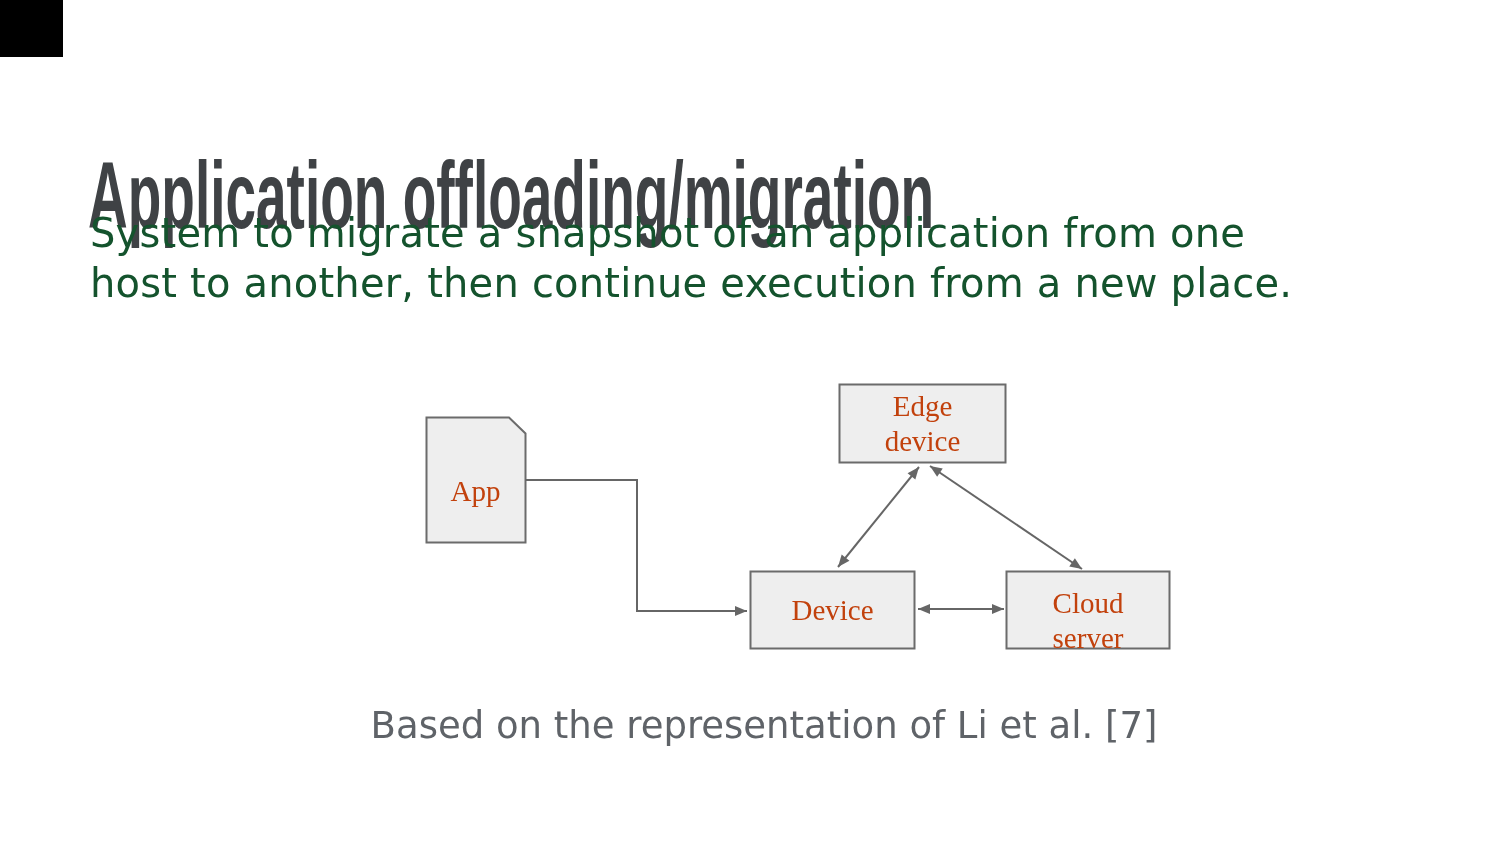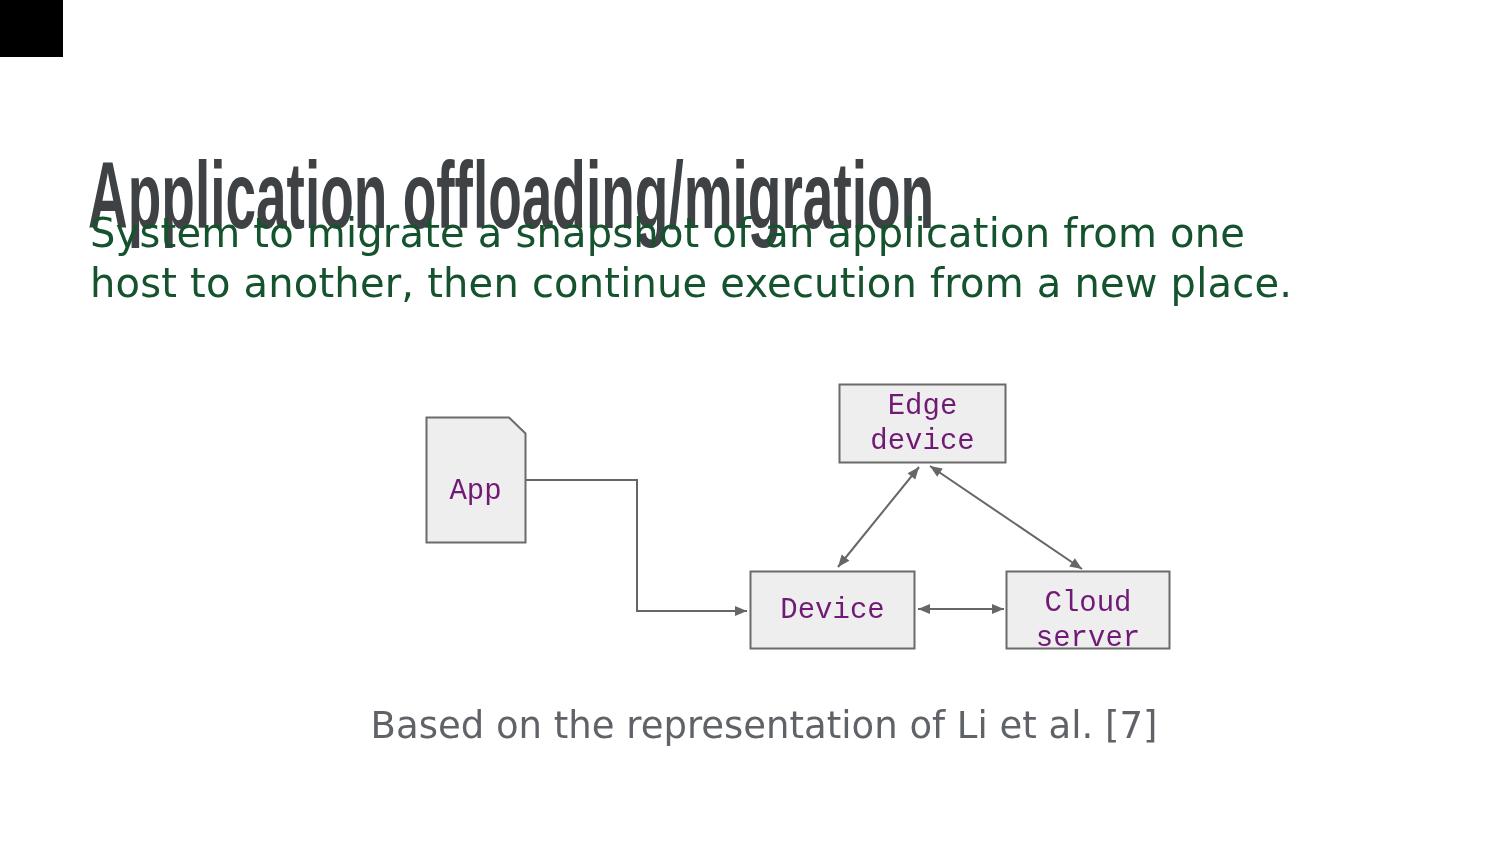--- a/index.html
+++ b/index.html
@@ -23,22 +23,22 @@
     font-size:40px;line-height:50px;letter-spacing:0.2px;
     color:#14532d;white-space:pre-line;
   }
   .caption{
     position:absolute;left:0;right:0;top:704px;text-align:center;
     font-size:37px;color:#5f6368;transform:translateX(14px);
   }
   .diagram-svg{position:absolute;left:0;top:0;}
   .node-label{
     position:absolute;display:flex;align-items:center;justify-content:center;
-    text-align:center;font-family:Liberation Mono, monospace;
-    font-size:29px;line-height:35px;color:#701a75;white-space:pre-line;
+    text-align:center;font-family:Liberation Serif, serif;
+    font-size:29px;line-height:35px;color:#c2410c;white-space:pre-line;
   }
   #lbl-app{left:426px;top:417px;width:99px;height:148px;}
   #lbl-edge-device{left:839px;top:384px;width:167px;height:79px;}
   #lbl-device{left:750px;top:571px;width:165px;height:78px;}
   #lbl-cloud-server{left:1006px;top:571px;width:164px;height:100px;}
 </style>
 </head>
 <body>
 
 <div id="slide">

